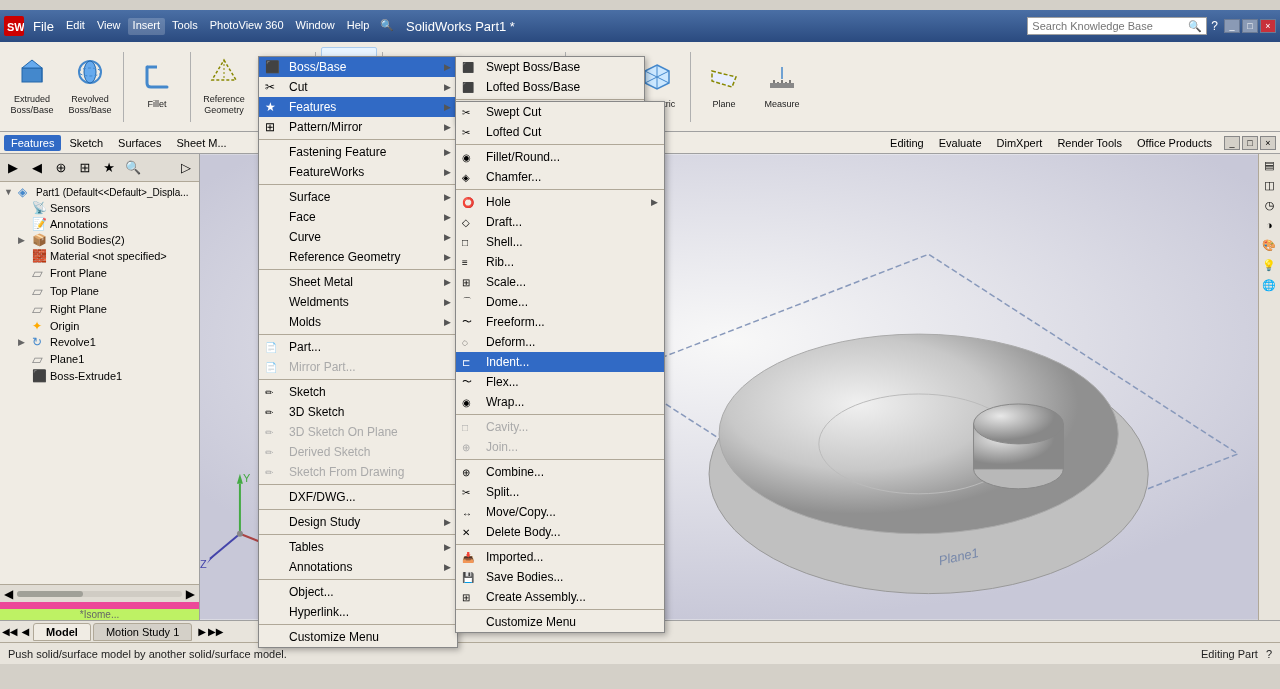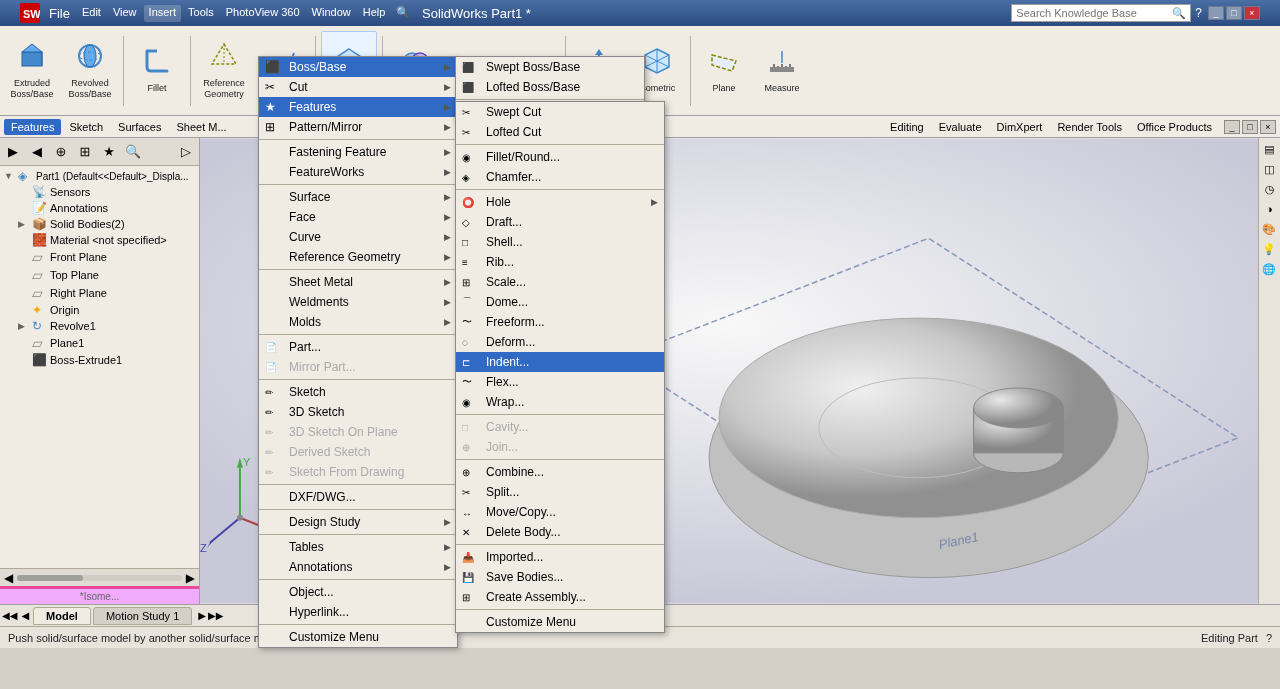--- a/index.html
+++ b/index.html
@@ -1,26 +1,27 @@
 <!DOCTYPE html>
 <html><head>
   <meta charset="utf-8">
   <style>
     * { margin: 0; padding: 0; box-sizing: border-box; }
     body { font-family: 'Segoe UI', Arial, sans-serif; font-size: 12px; background: #d4d0c8; overflow: hidden; width: 1280px; height: 689px; position: relative; }
 
     
     #titlebar {
-      height: 26px;
+      height: 32px;
       background: linear-gradient(to bottom, #4a6fa5, #2a4a7f);
       display: flex;
       align-items: center;
-      padding: 0 20px;
+      padding: 0 4px;
       color: white;
       font-size: 11px;
+      margin-top: 10px;
     }
     #titlebar .win-btn { width: 16px; height: 14px; background: #8a9ab5; border: 1px solid #6a7a95; font-size: 9px; display: flex; align-items: center; justify-content: center; cursor: pointer; color: white; }
 
     
     #toolbar {
       height: 90px;
       background: #f0ece4;
       border-bottom: 1px solid #a0a0a0;
       display: flex;
       align-items: center;
@@ -525,21 +526,21 @@
         <span>Boss-Extrude1</span>
       </div>
     </div>
     <div id="left-panel-scroll">
       <span style="cursor:pointer;">◀</span>
       <div style="flex:1; height:6px; background:#d0ccc4; border-radius:3px; margin:0 4px;">
         <div style="width:40%; height:100%; background:#a0a098; border-radius:3px;"></div>
       </div>
       <span style="cursor:pointer;">▶</span>
     </div>
-    <div style="height:18px;background:#f0abfc;border-top:3px solid #ec4899;display:flex;align-items:center;justify-content:center;font-size:10px;color:#666;">*Isome...</div>
+    <div style="height:18px;background:#bef264;border-top:7px solid #ec4899;display:flex;align-items:center;justify-content:center;font-size:10px;color:#666;">*Isome...</div>
   </div>
 
   <div id="viewport">
 
     <svg id="scene-svg" viewBox="0 0 1060 466" preserveAspectRatio="xMidYMid meet">
 
       <defs>
         <radialGradient id="bg" cx="50%" cy="40%" r="60%">
           <stop offset="0%" stop-color="#f8f8f8"></stop>
           <stop offset="100%" stop-color="#c8c8d8"></stop>

